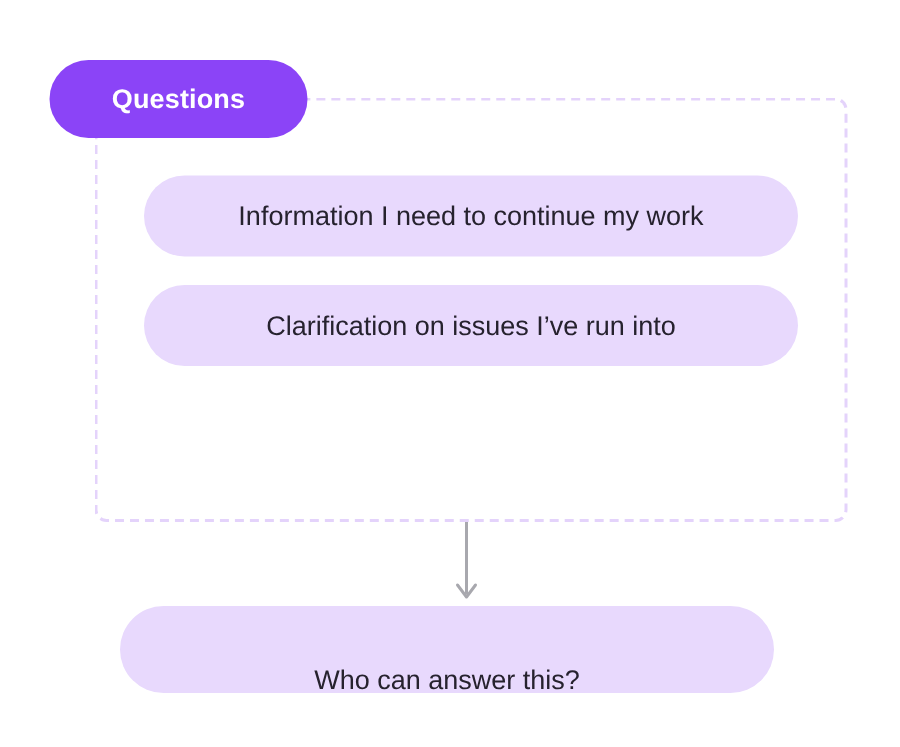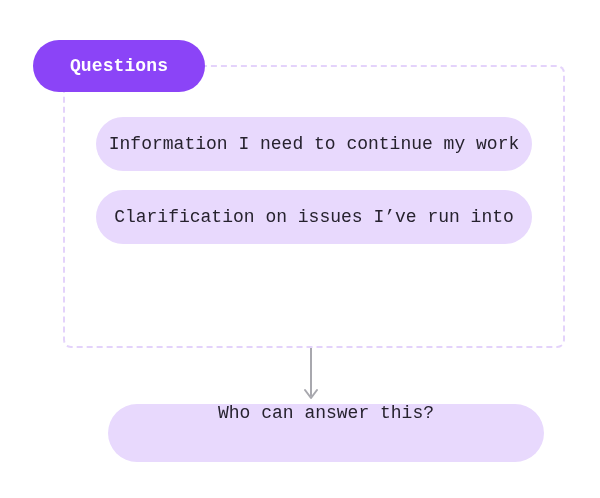--- a/index.html
+++ b/index.html
@@ -15,21 +15,20 @@
   }
 
   .canvas {
     position: relative;
     width: 600px;
     height: 498px;
     background: #ffffff;
     border-radius: 18px;
     overflow: hidden;
     box-sizing: border-box;
-    font-family: Liberation Mono, monospace;
   }
 
   
   .group-box {
     position: absolute;
     left: 63px;
     top: 65px;
     width: 502px;
     height: 283px;
     border: 2px dashed #e4d3fb;
@@ -79,28 +78,28 @@
     line-height: 1;
     text-align: center;
   }
 
   .pill-1 { top: 117px; }
   .pill-2 { top: 190px; }
   .pill-3 { top: 264px; }
 
   .pill-final {
     position: absolute;
-    left: 108px;
+    left: 80px;
     top: 404px;
     width: 436px;
     height: 58px;
     background: #e8d9fd;
     border-radius: 29px;
     display: flex;
-    align-items: flex-start;
+    align-items: flex-end;
     justify-content: center;
     box-sizing: border-box;
   }
 
   
   .connector {
     position: absolute;
     left: 297px;
     top: 348px;
     width: 28px;

